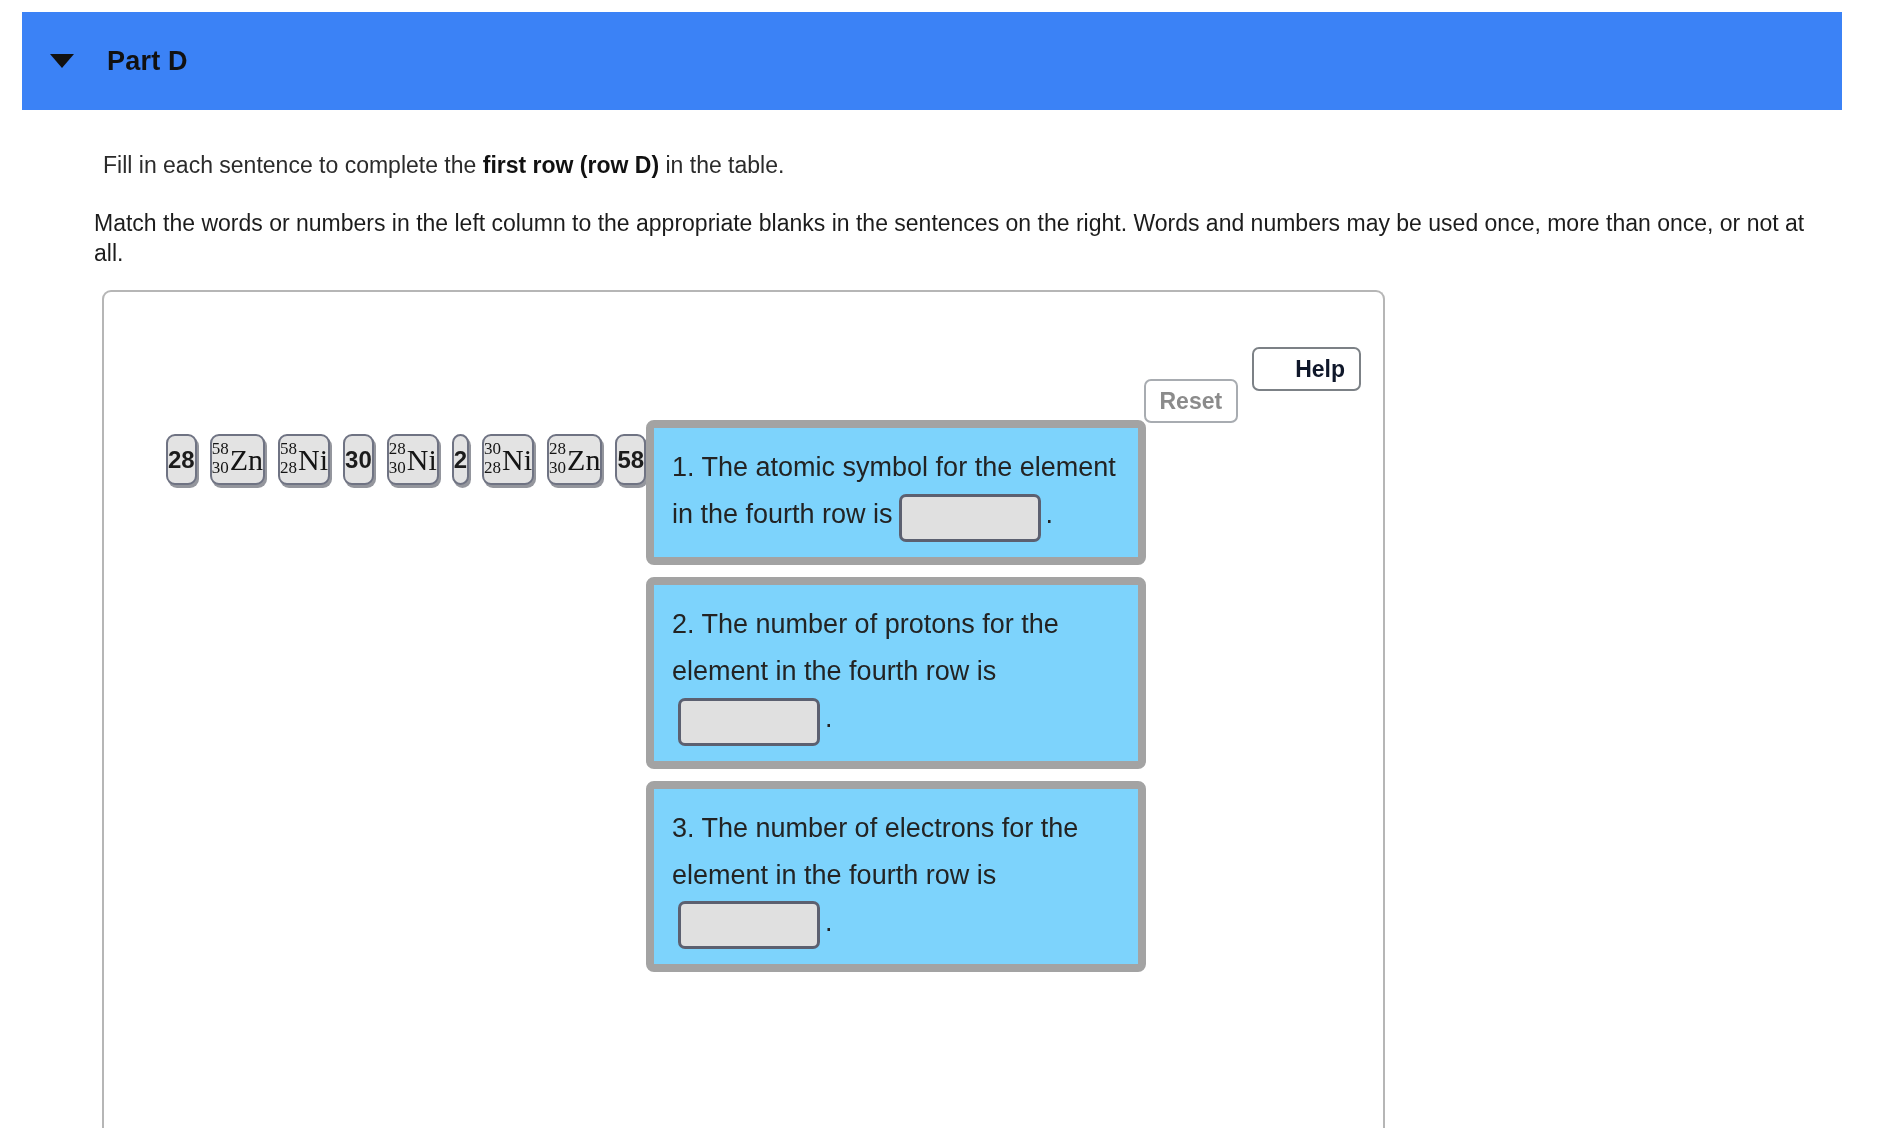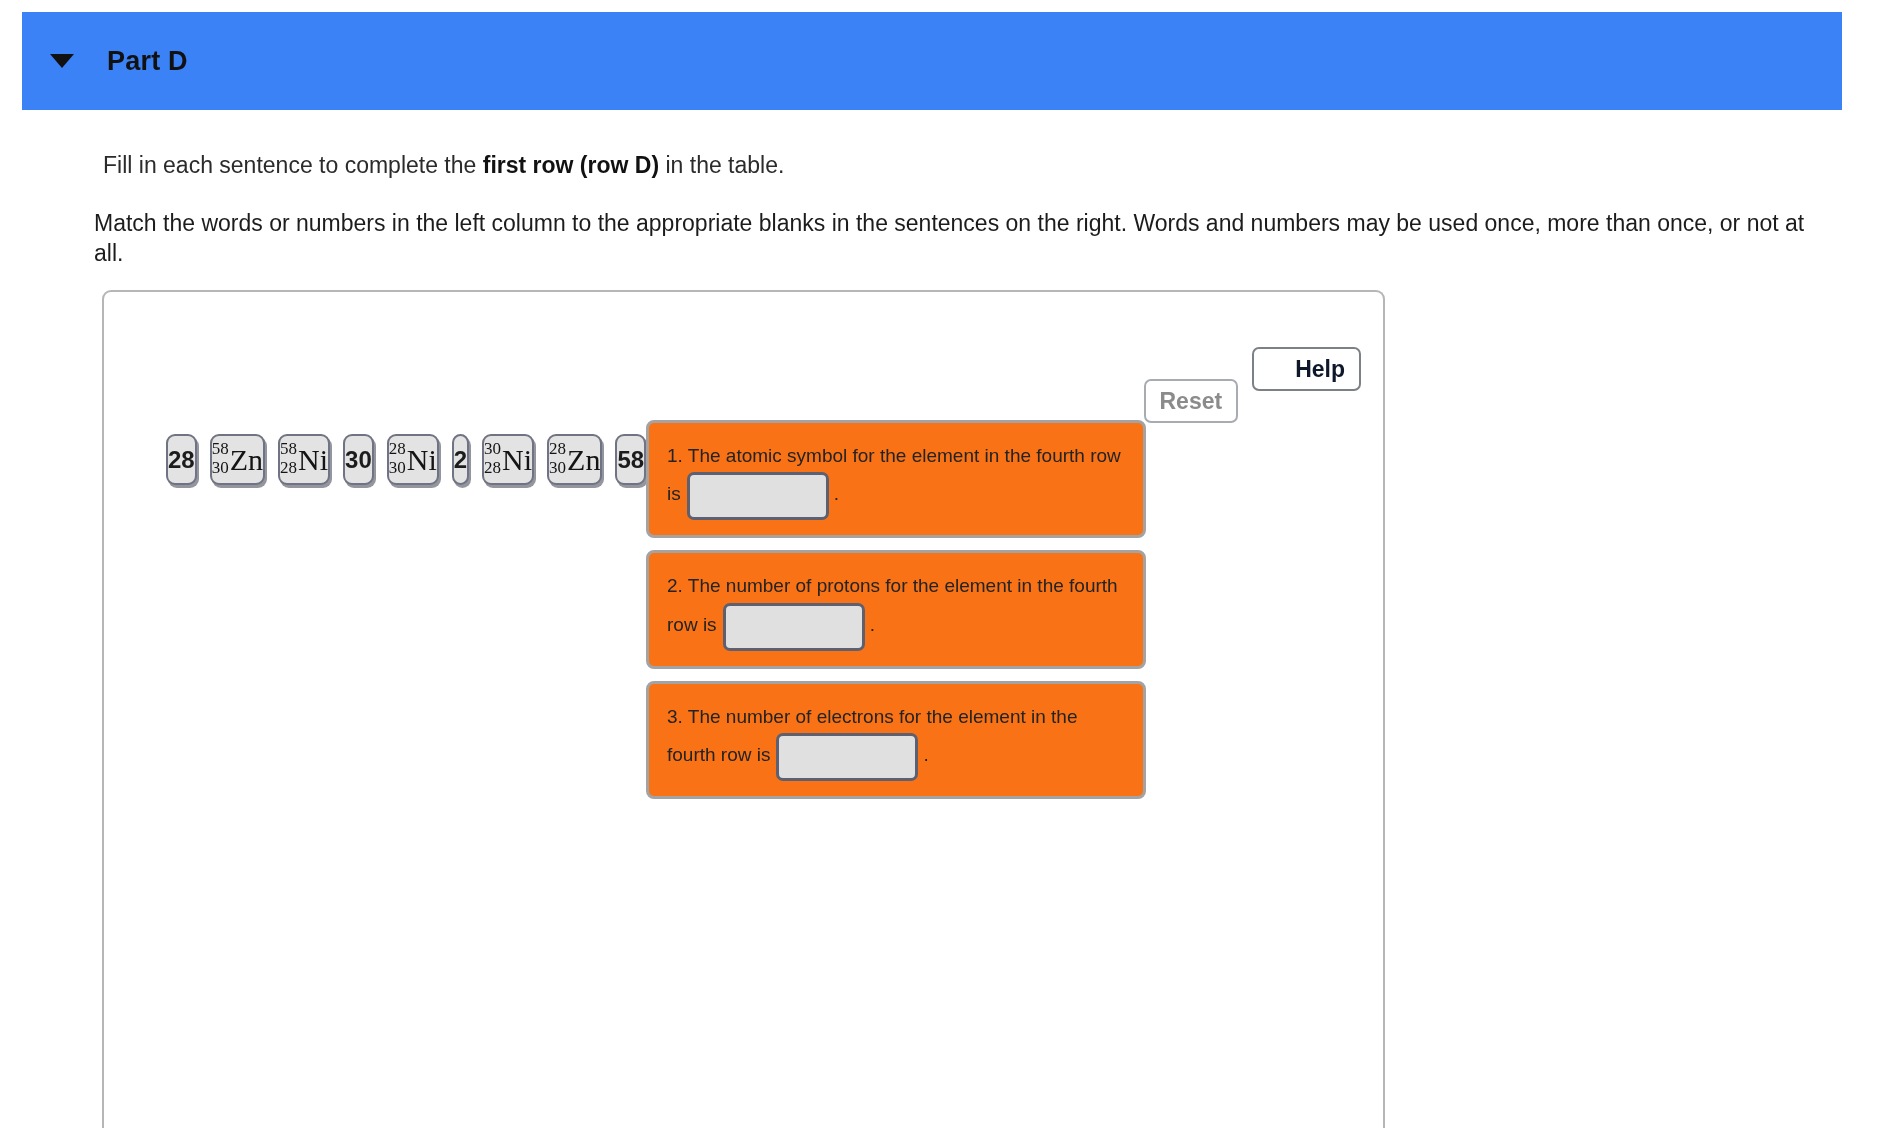--- a/index.html
+++ b/index.html
@@ -156,25 +156,25 @@
   .sentence-stack {
     position: absolute;
     left: 542px;
     top: 128px;
     width: 500px;
     display: flex;
     flex-direction: column;
     gap: 12px;
   }
   .sentence-card {
-    border: 3px solid #a3a3a3;
+    border: 8px solid #a3a3a3;
     border-radius: 8px;
-    background: #f97316;
+    background: #7dd3fc;
     padding: 16px 18px 18px 18px;
-    font-size: 19px;
+    font-size: 27px;
     line-height: 1.75;
     color: #232323;
     box-sizing: border-box;
   }
   .sentence-text { display: inline; }
   .blank-slot {
     display: inline-block;
     vertical-align: middle;
     width: 142px;
     height: 48px;

